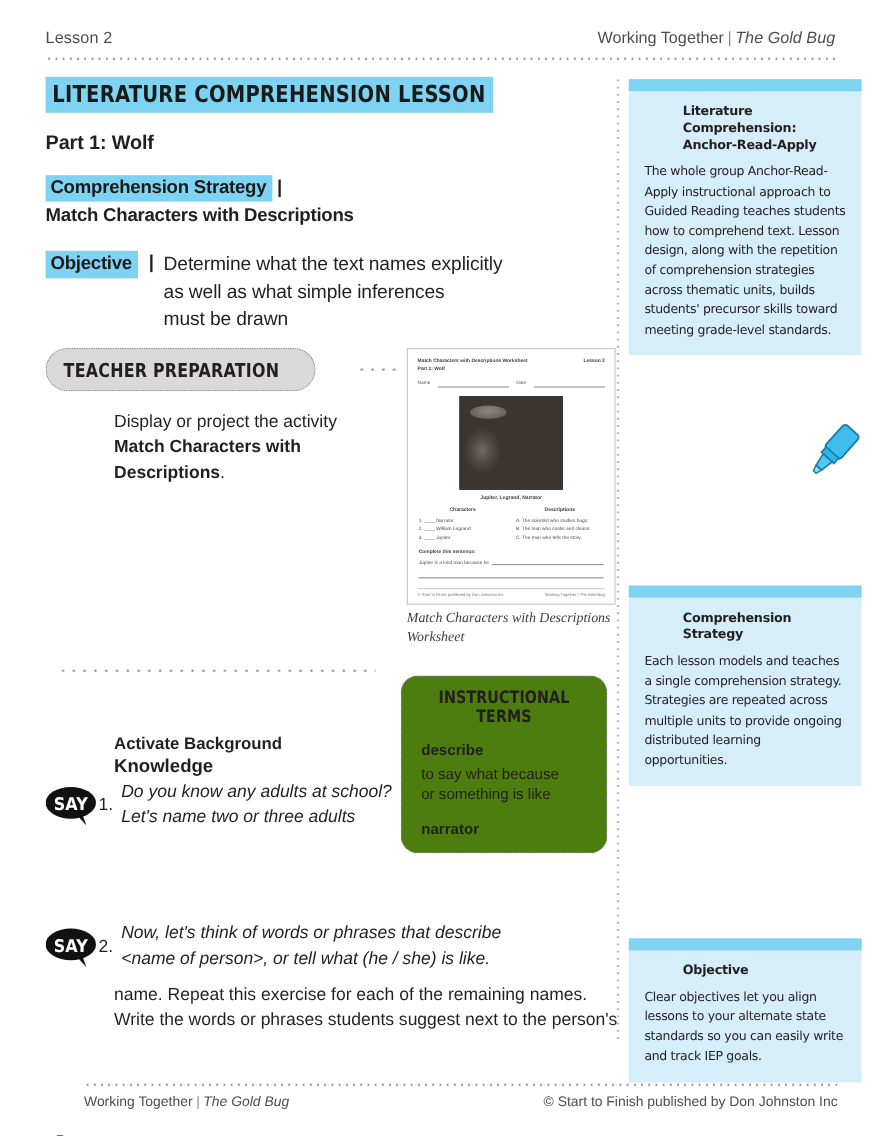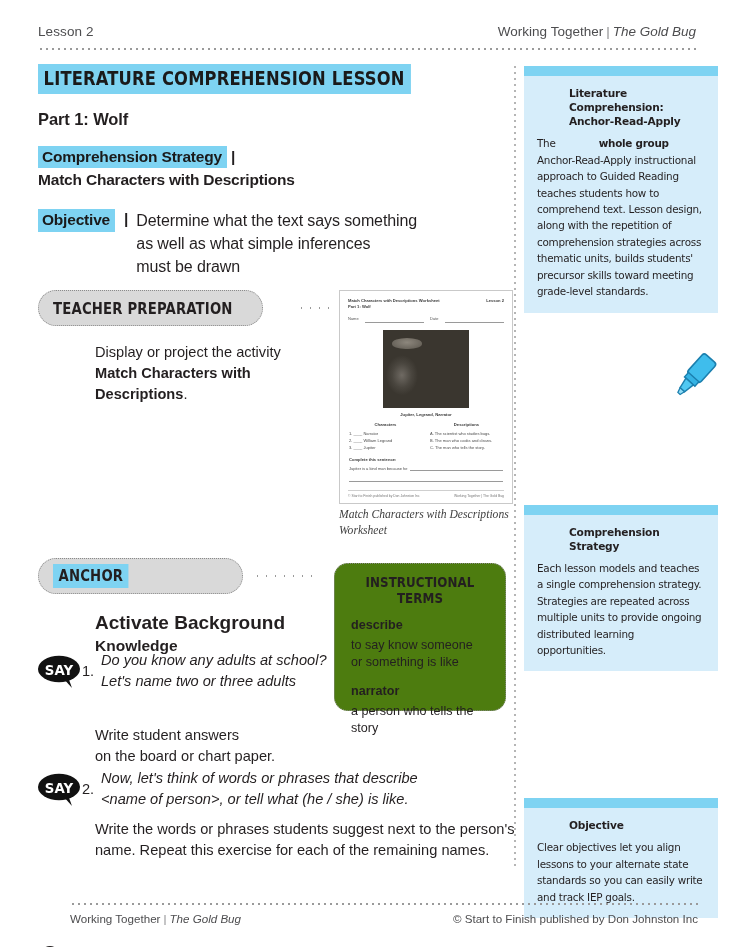--- a/index.html
+++ b/index.html
@@ -182,21 +182,21 @@
   .note-h{
     font-family:"DejaVu Sans", sans-serif;
     font-weight:bold;font-size:10.6px;line-height:1.33;color:#231f20;
     letter-spacing:-.2px;
     margin-left:32px;
   }
   .note-b{
     font-family:"DejaVu Sans", sans-serif;
     font-size:10.4px;line-height:1.58;color:#231f20;margin-top:7px;letter-spacing:-.25px;
   }
-  .note-b b{font-weight:bold;margin-left:40px;}
+  .note-b b{font-weight:normal;}
 
   .marker{position:absolute;left:666px;top:348px;width:56px;height:56px;}
 
   
   .pagenum{
     position:absolute;left:38px;top:946px;width:24px;height:32px;border-radius:50%;
     background:#231f20;color:#fff;font-size:11px;font-weight:bold;
     display:flex;align-items:center;justify-content:center;
   }
   .foot-rule{position:absolute;left:70px;top:903px;width:628px;}
@@ -229,21 +229,21 @@
 
     <div class="strat-line">
       <span class="tag">Comprehension Strategy</span><span class="pipe">|</span>
       <div class="strat-sub">Match Characters with Descriptions</div>
     </div>
 
     <div class="obj-row">
       <span class="obj-tag">Objective</span>
       <span class="obj-pipe">|</span>
       <span class="obj-text">
-        <div>Determine what the text says something</div>
+        <div>Determine what the text names explicitly</div>
         <div>as well as what simple inferences</div>
         <div>must be drawn</div>
       </span>
     </div>
   </div>
 
   <div class="pill-wrap" style="left:38px;top:290px;width:295px;gap:24px;">
     <div class="pill">
       <span class="pill-label">TEACHER PREPARATION</span>
     </div>
@@ -295,83 +295,73 @@
     <div class="blankline"></div>
     <div class="wsfoot">
       <span>© Start to Finish published by Don Johnston Inc</span>
       <span>Working Together  |  The Gold Bug</span>
     </div>
   </div>
 
   <div class="thumb-cap">Match Characters with Descriptions Worksheet</div>
 
   <div class="pill-wrap" style="left:38px;top:558px;width:275px;">
-    <div class="pill" style="width:175px;">
-      <span class="pill-label hl">ANCHOR</span>
-    </div>
     <div class="pill-trail"></div>
   </div>
 
   <div style="position:absolute;left:95px;top:610px;width:250px;">
-    <div class="body-txt" style="font-weight:bold;font-size:19px;line-height:1.35;">Activate Background</div>
+    <div class="body-txt" style="font-weight:bold;font-size:14px;line-height:1.35;">Activate Background</div>
     <div class="body-txt" style="font-weight:bold;font-size:15.5px;line-height:1.35;">Knowledge</div>
   </div>
 
   <div class="say-row" style="position:absolute;left:38px;top:650px;width:290px;">
     <div class="say-badge">
       <svg width="44" height="34" viewBox="0 0 44 34">
         <ellipse cx="21" cy="14" rx="21" ry="13.2" fill="#111111"></ellipse>
         <path d="M25 23 L34 33 L30 22 Z" fill="#111111"></path>
         <text x="21" y="20" font-family="DejaVu Sans, sans-serif" font-size="14.5" font-weight="bold" fill="#ffffff" text-anchor="middle" transform="scale(0.92,1) translate(1.8,0)">SAY</text>
       </svg>
     </div>
     <div class="num">1.</div>
     <div class="body-txt ital">
       <div>Do you know any adults at school?</div>
       <div>Let's name two or three adults</div>
     </div>
   </div>
 
-  <div class="body-txt" style="position:absolute;left:95px;top:725px;width:280px;">
-    <div>Write student answers</div>
-    <div>on the board or chart paper.</div>
-  </div>
 
   <div class="say-row" style="position:absolute;left:38px;top:768px;width:460px;">
     <div class="say-badge">
       <svg width="44" height="34" viewBox="0 0 44 34">
         <ellipse cx="21" cy="14" rx="21" ry="13.2" fill="#111111"></ellipse>
         <path d="M25 23 L34 33 L30 22 Z" fill="#111111"></path>
         <text x="21" y="20" font-family="DejaVu Sans, sans-serif" font-size="14.5" font-weight="bold" fill="#ffffff" text-anchor="middle" transform="scale(0.92,1) translate(1.8,0)">SAY</text>
       </svg>
     </div>
     <div class="num">2.</div>
     <div class="body-txt ital">
       <div>Now, let's think of words or phrases that describe</div>
       <div>&lt;name of person&gt;, or tell what (he / she) is like.</div>
     </div>
   </div>
 
   <div class="body-txt" style="position:absolute;left:95px;top:819px;width:420px;">
+    <div>name.  Repeat this exercise for each of the remaining names.</div>
     <div>Write the words or phrases students suggest next to the person's</div>
-    <div>name.  Repeat this exercise for each of the remaining names.</div>
   </div>
 
   <div class="terms">
     <div class="terms-h">INSTRUCTIONAL TERMS</div>
     <div class="term-w">describe</div>
     <div class="term-d">
-      <div>to say know someone</div>
+      <div>to say what because</div>
       <div>or something is like</div>
     </div>
     <div class="term-gap"></div>
     <div class="term-w">narrator</div>
-    <div class="term-d">
-      <div>a person who tells the story</div>
-    </div>
   </div>
 
   <div class="rail note" style="top:66px;">
     <div class="note-top"></div>
     <div class="note-in">
       <div class="note-h">
         <div>Literature Comprehension:</div>
         <div>Anchor-Read-Apply</div>
       </div>
       <div class="note-b"><span>The </span><b>whole group</b><span> Anchor-Read-Apply instructional approach to Guided Reading teaches students how to comprehend text.  Lesson design, along with the repetition of comprehension strategies across thematic units, builds students' precursor skills toward meeting grade-level standards.</span></div>

